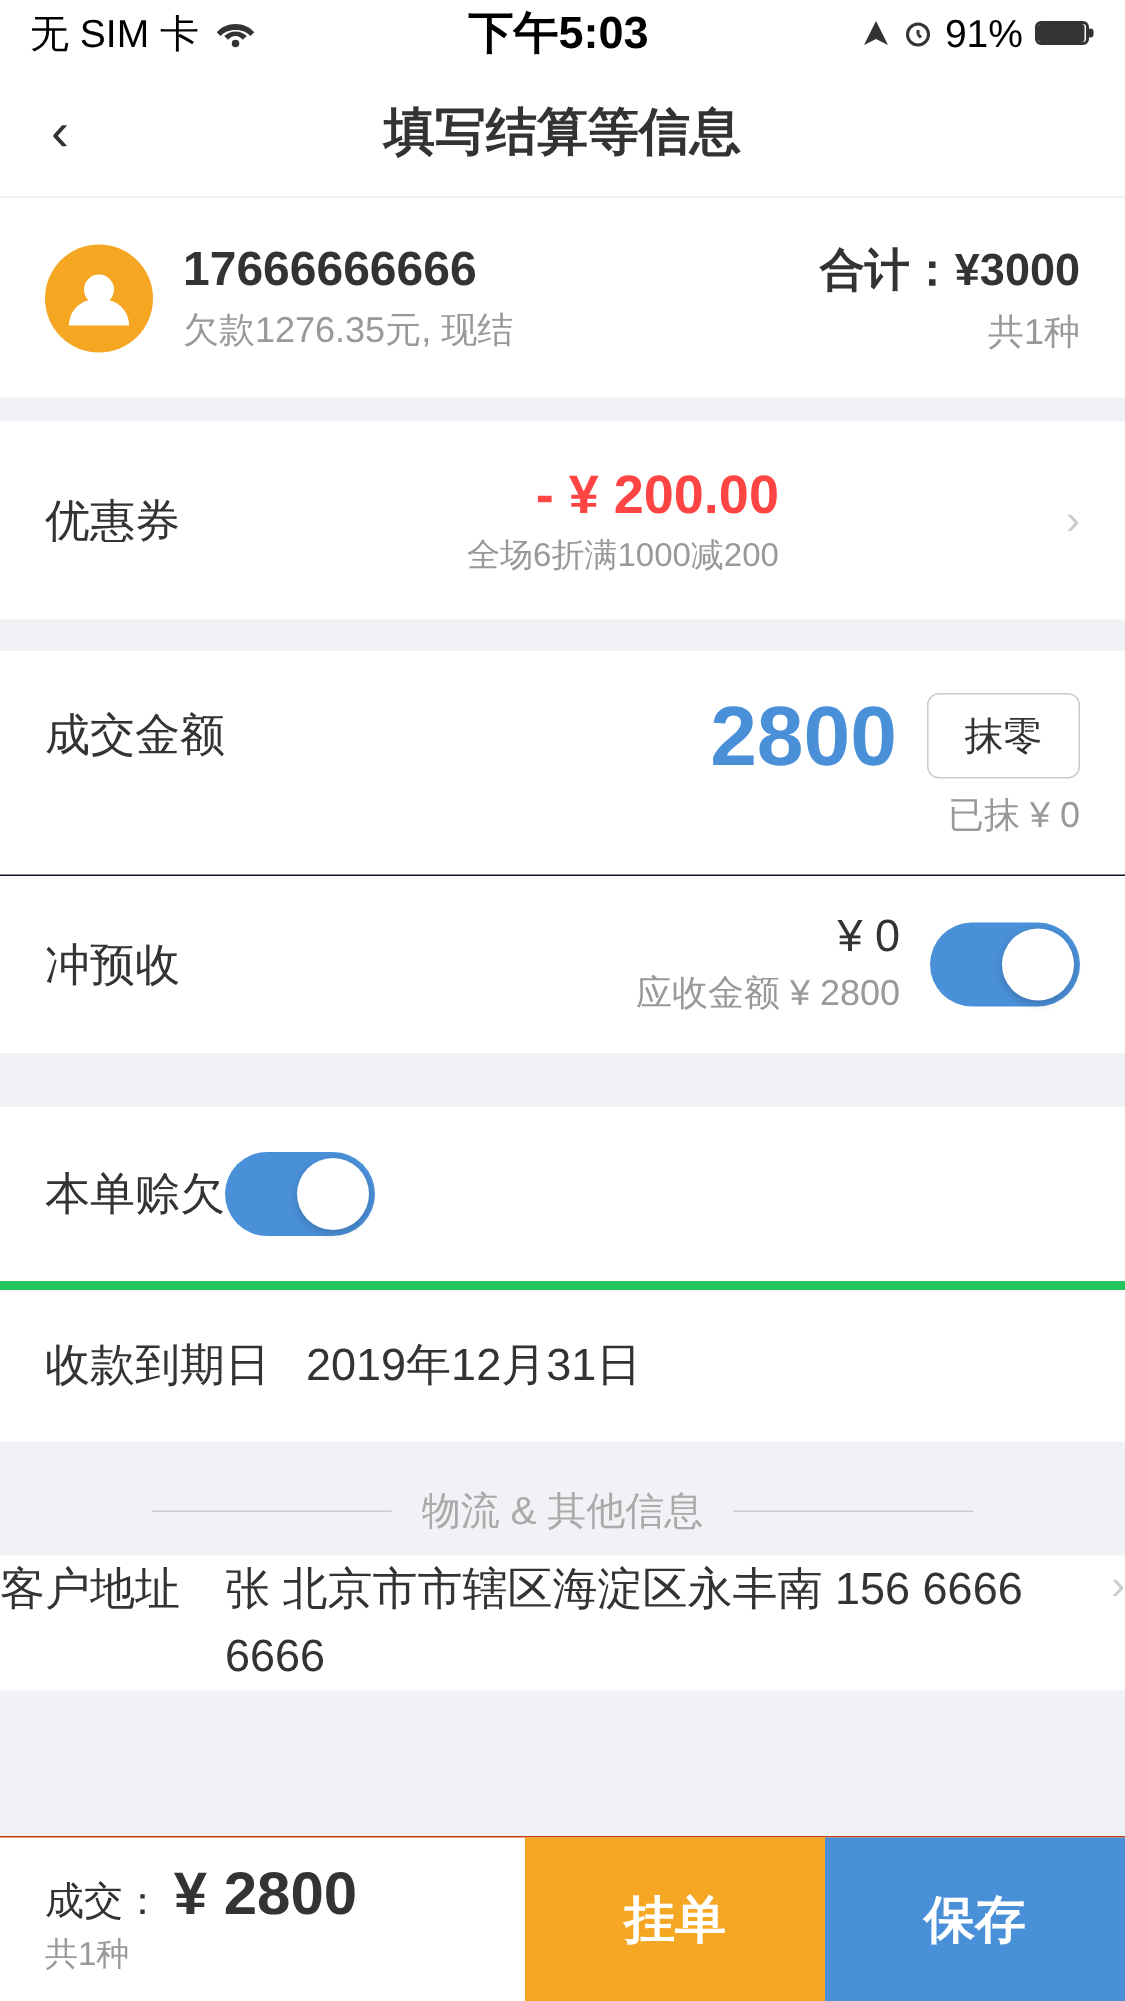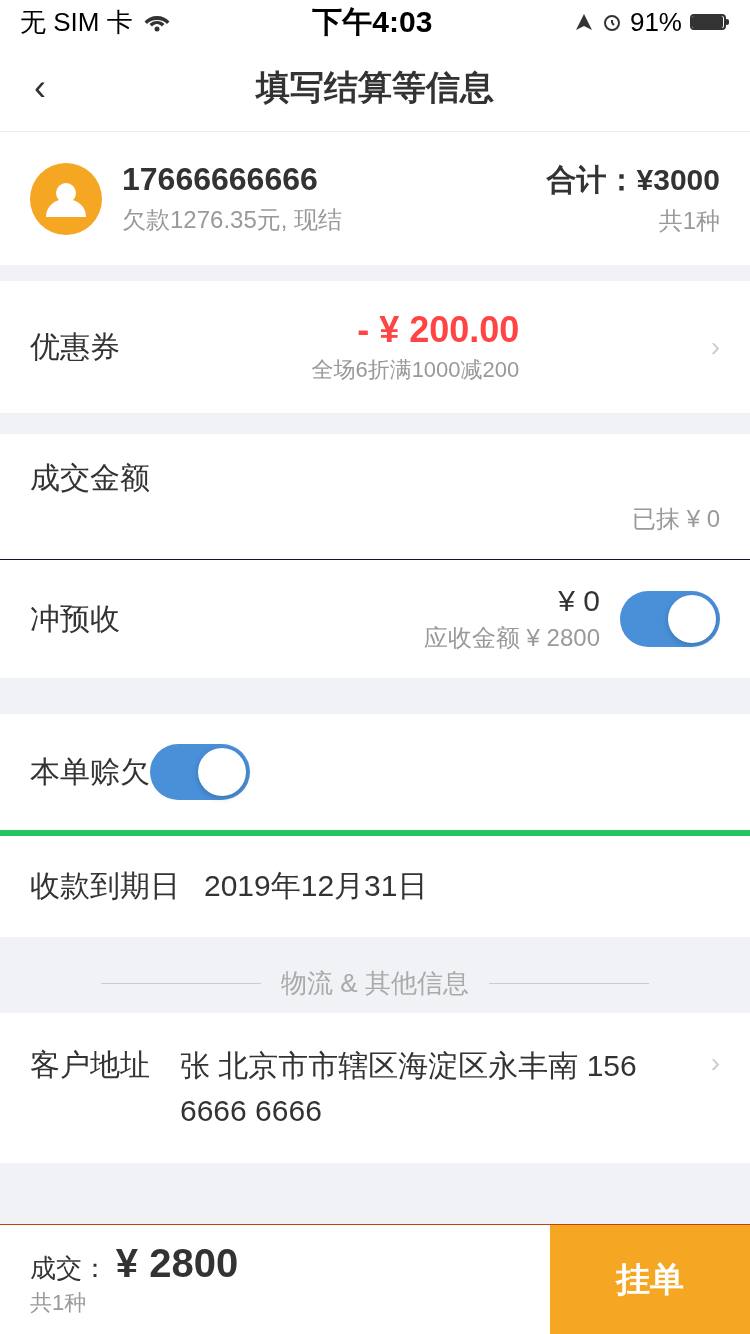--- a/index.html
+++ b/index.html
@@ -208,21 +208,20 @@
       content: '';
       flex: 1;
       height: 1px;
       background: #ccc;
       max-width: 160px;
     }
 
     
     .address-section {
       background: #fff;
-      padding: 30px;
       display: flex;
       align-items: flex-start;
       justify-content: space-between;
       margin-top: 0;
     }
     .address-label { font-size: 30px; color: #333; flex-shrink: 0; margin-right: 30px; margin-top: 2px; }
     .address-value { font-size: 30px; color: #333; flex: 1; line-height: 1.5; }
     .address-chevron { color: #ccc; font-size: 28px; margin-top: 4px; margin-left: 10px; }
 
     
@@ -285,21 +284,21 @@
 
 <div class="status-bar">
   <div class="status-left">
     <span>无 SIM 卡</span>
     <svg width="28" height="20" viewBox="0 0 28 20">
       <path d="M14 4C9 4 4.5 6 1.5 9.5L4 12c2.3-2.5 5.7-4 10-4s7.7 1.5 10 4l2.5-2.5C23.5 6 19 4 14 4z" fill="#333"></path>
       <path d="M14 9c-3 0-5.5 1.2-7.5 3l2.5 2.5C10.5 13 12 12 14 12s3.5 1 4.8 2.5L21.5 12c-2-1.8-4.5-3-7.5-3z" fill="#333"></path>
       <circle cx="14" cy="17" r="2.5" fill="#333"></circle>
     </svg>
   </div>
-  <div class="status-center">下午4:03</div>
+  <div class="status-center">下午5:03</div>
   <div class="status-right">
     <svg width="20" height="20" viewBox="0 0 20 20">
       <polygon points="10,2 18,18 10,14 2,18" fill="#333"></polygon>
     </svg>
     <svg width="20" height="20" viewBox="0 0 20 20">
       <circle cx="10" cy="11" r="7" stroke="#333" stroke-width="2" fill="none"></circle>
       <line x1="10" y1="8" x2="10" y2="11" stroke="#333" stroke-width="2"></line>
       <line x1="10" y1="11" x2="12" y2="13" stroke="#333" stroke-width="2"></line>
     </svg>
     <span>91%</span>
@@ -344,20 +343,24 @@
       <div class="coupon-desc">全场6折满1000减200</div>
     </div>
     <span class="chevron-icon">›</span>
   </div>
 
   <div class="section-divider"></div>
 
   <div class="trans-section">
     <div class="trans-row">
       <div class="trans-label">成交金额</div>
+      <div class="trans-right">
+        <div class="trans-amount">2800</div>
+        <button class="round-btn">抹零</button>
+      </div>
     </div>
     <div class="trans-sub">已抹  ¥ 0</div>
   </div>
 
   <div class="prepay-row">
     <div class="prepay-label">冲预收</div>
     <div class="prepay-right">
       <div>
         <div class="prepay-amount">¥ 0</div>
         <div class="prepay-sub">应收金额 ¥ 2800</div>
@@ -397,13 +400,14 @@
 
 <div class="bottom-bar">
   <div class="bottom-summary">
     <div>
       <span class="bottom-trans-label">成交：</span>
       <span class="bottom-trans-amount">¥ 2800</span>
     </div>
     <div class="bottom-count">共1种</div>
   </div>
   <div class="btn-hang">挂单</div>
+  <div class="btn-save">保存</div>
 </div>
 
 </body></html>

